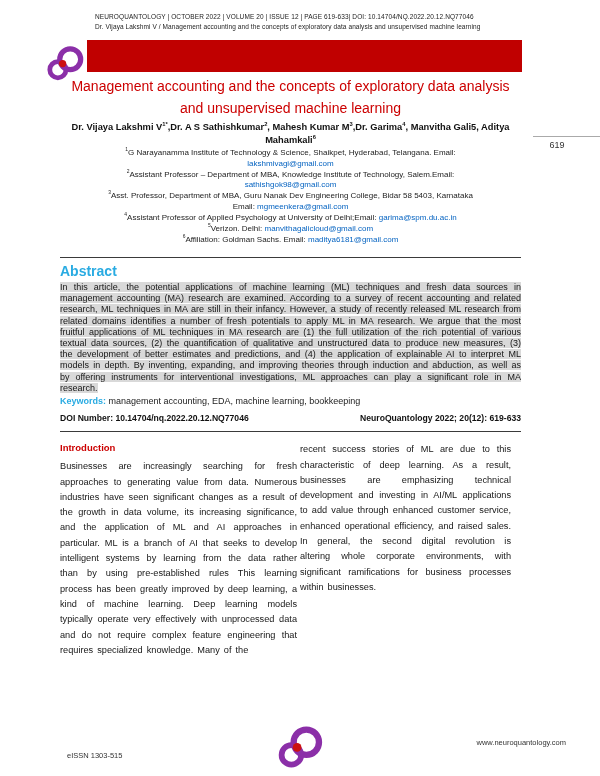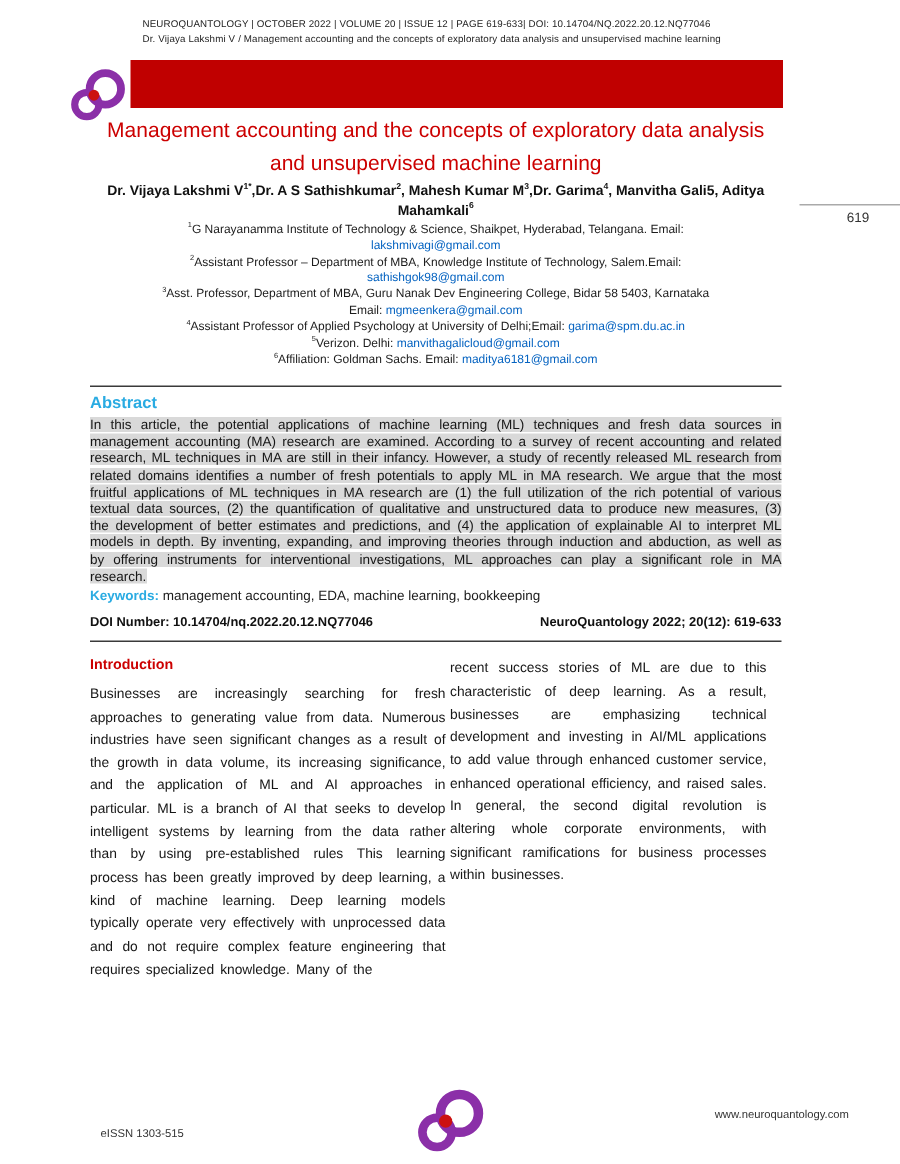--- a/index.html
+++ b/index.html
@@ -21,40 +21,40 @@
   .hdr-line.l2{top:23px;}
 
   .red-banner{position:absolute;left:87px;top:40px;width:435px;height:32px;background:var(--accent-red);}
 
   .logo{position:absolute;}
   .top-logo{left:46px;top:45px;width:38px;height:38px;}
   .footer-logo{left:277px;top:725px;width:46px;height:46px;}
   .logo svg{width:100%;height:100%;display:block;}
 
   .pagenum-rule{position:absolute;left:533px;top:136px;width:67px;border-top:1px solid #aaa;}
-  .pagenum{position:absolute;left:548px;top:140px;width:48px;text-align:center;font-size:9px;color:#333;}
+  .pagenum{position:absolute;left:533px;top:140px;width:48px;text-align:center;font-size:9px;color:#333;}
 
   .title{position:absolute;left:60px;top:75px;width:461px;text-align:center;
          color:var(--title-red);font-size:14px;font-weight:normal;line-height:22px;}
 
   .authors{position:absolute;left:55px;top:121px;width:471px;text-align:center;
            font-size:9.3px;font-weight:bold;line-height:12.5px;color:#111;}
   .authors sup,.affils sup{font-size:62%;line-height:0;}
 
   .affils{position:absolute;left:60px;top:148px;width:461px;text-align:center;
           font-size:8px;line-height:10.6px;color:#1c1c1c;}
   .affil-line{margin-bottom:0.5px;}
   .email-link{color:var(--link-blue);cursor:pointer;}
 
   .main{position:absolute;left:60px;top:257px;width:461px;}
   .rule{border-top:1.5px solid #3a3a3a;}
   .rule-top{margin-bottom:5px;}
   .rule-mid{margin-top:8px;margin-bottom:10px;}
 
-  .abs-heading{color:var(--heading-blue);font-weight:bold;font-size:11px;margin-bottom:3px;}
+  .abs-heading{color:var(--heading-blue);font-weight:bold;font-size:14px;margin-bottom:3px;}
   .abs-body{font-size:9px;line-height:11.2px;text-align:justify;word-spacing:1px;color:#161616;}
   .abs-body .hl{background:var(--highlight-gray);margin-top:35px;}
   .keywords{font-size:9px;line-height:11.2px;margin-top:2px;}
   .kw-label{color:var(--heading-blue);font-weight:bold;}
 
   .doi-row{display:flex;justify-content:space-between;margin-top:6px;
            font-size:8.6px;font-weight:bold;color:#111;}
 
   .columns{display:flex;gap:3px;}
   .col-left{width:237px;}

